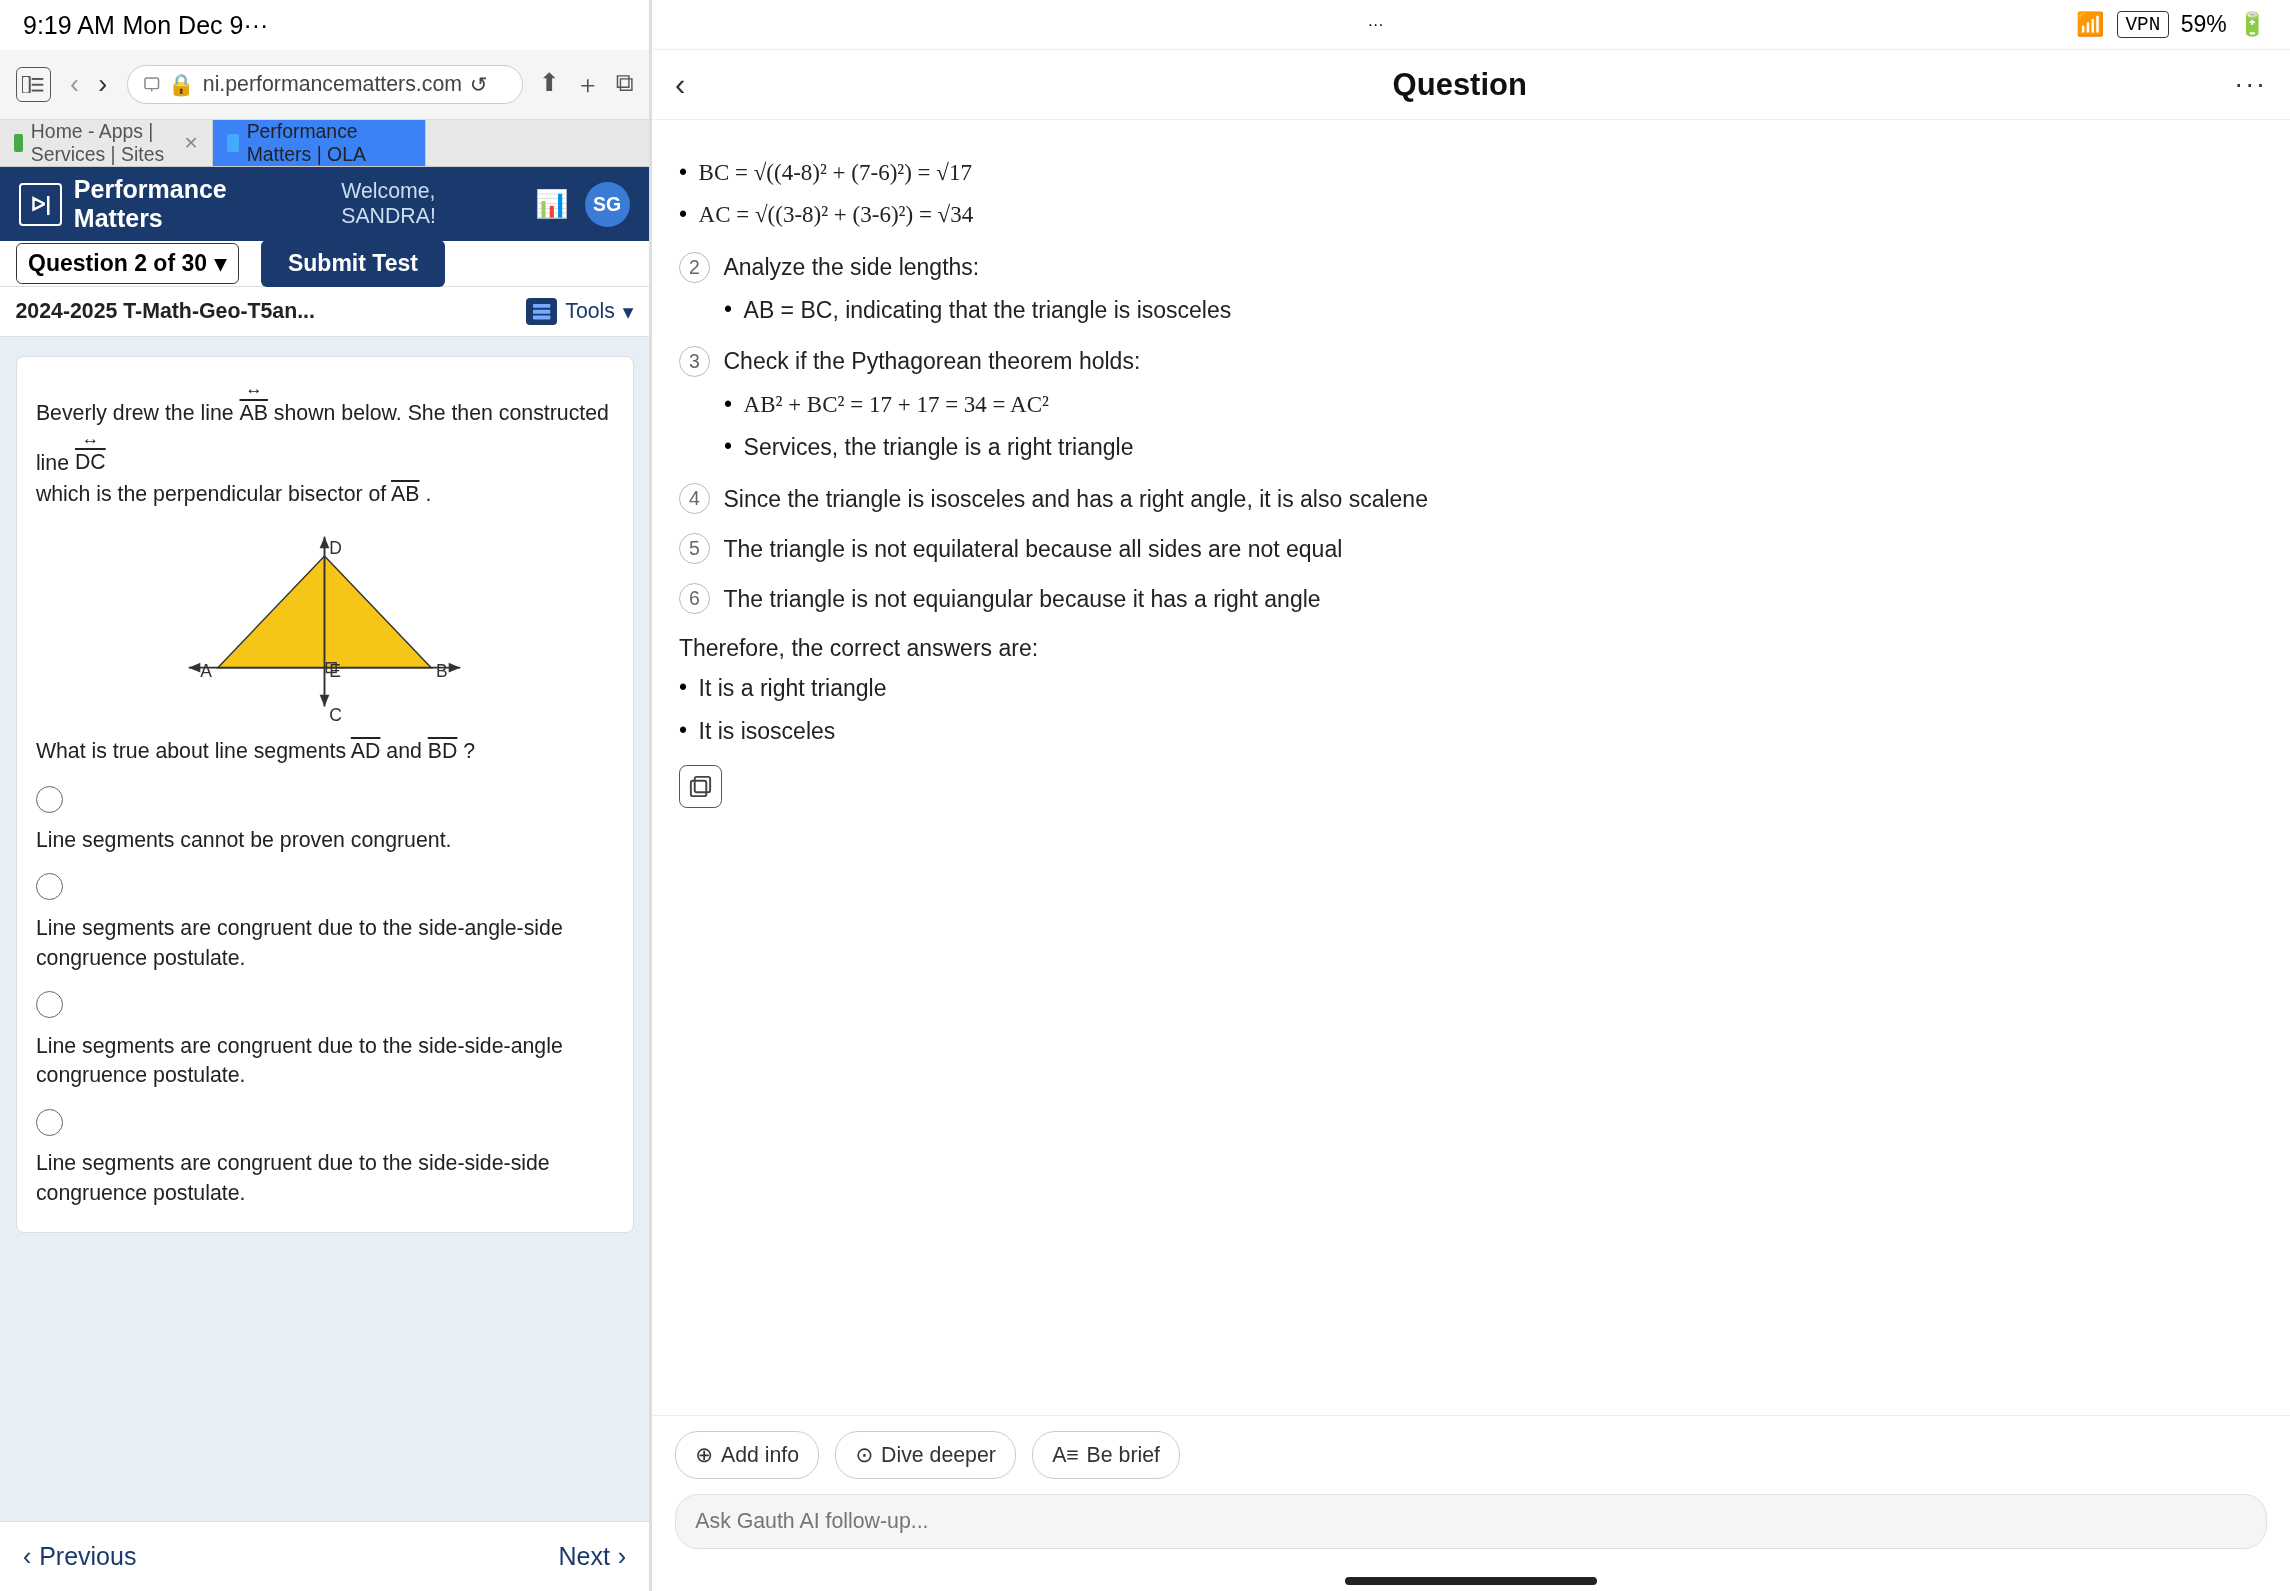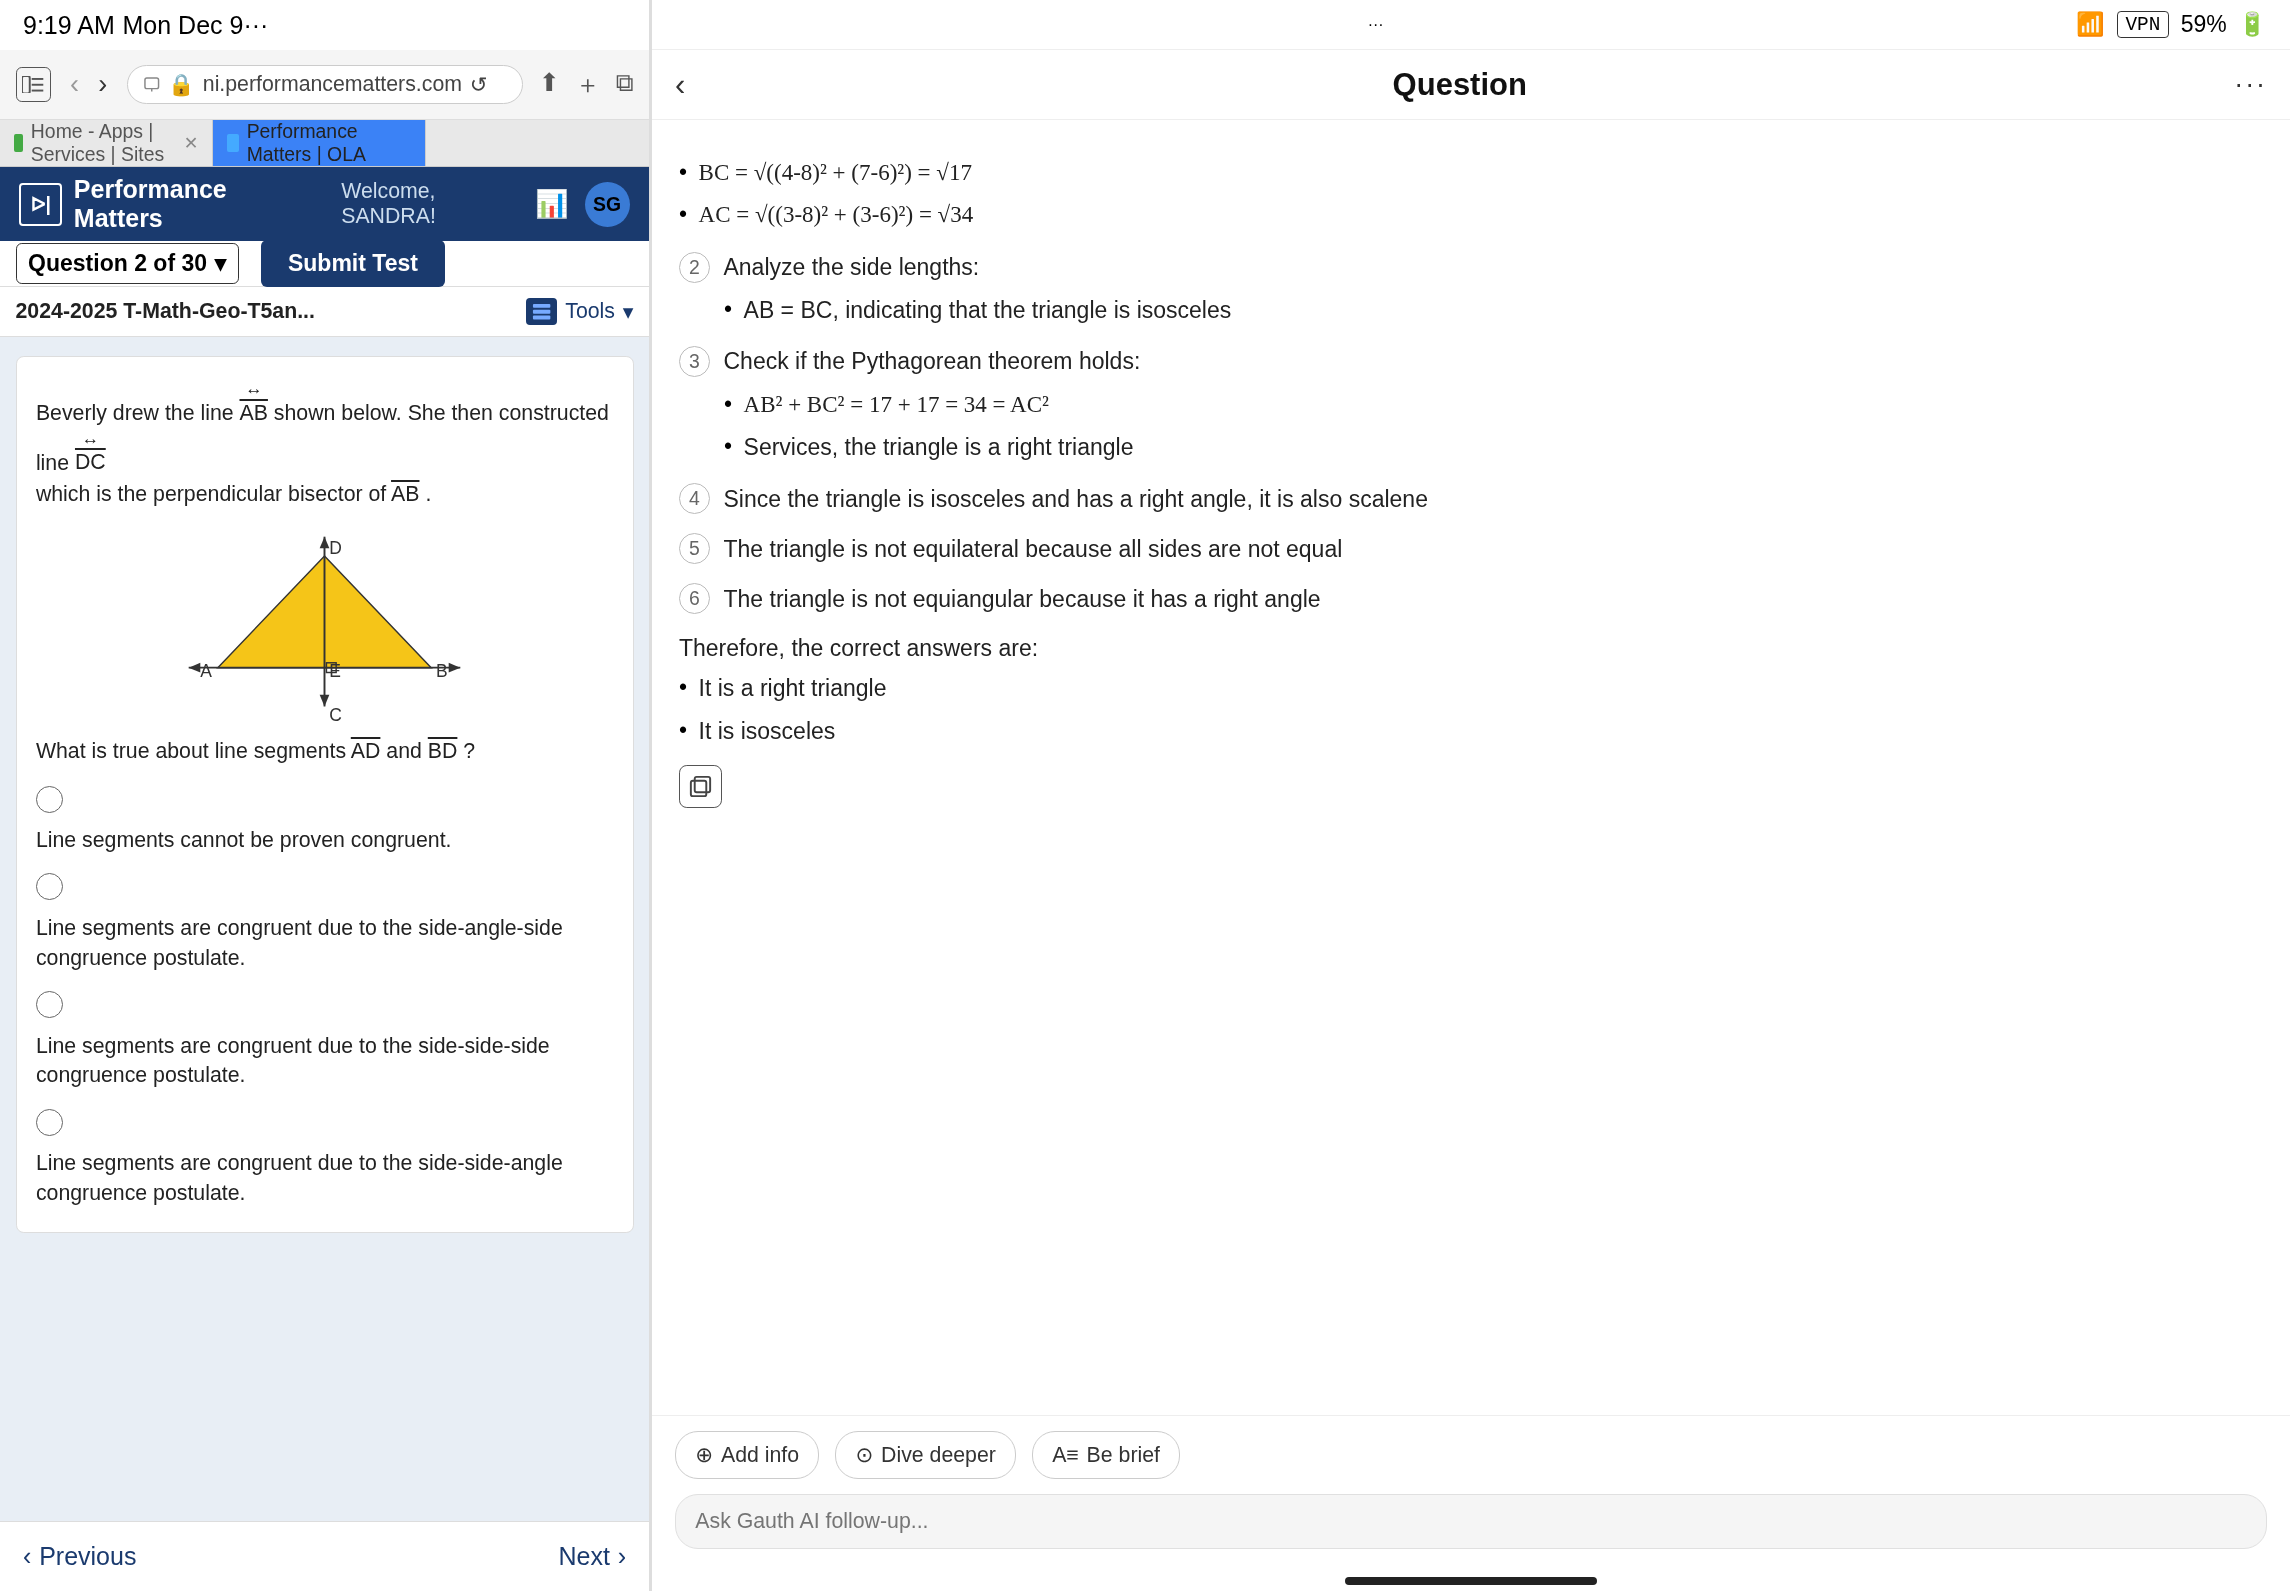--- a/index.html
+++ b/index.html
@@ -136,21 +136,21 @@
     }
     .app-name { color: #fff; font-size: 25px; font-weight: 600; }
     .welcome-text { color: #cde; font-size: 21.3px; margin-left: 7.8px; }
     .header-right { display: flex; align-items: center; gap: 15.5px; }
     .chart-icon { color: #7af; font-size: 27px; }
     .avatar {
       width: 45px; height: 45px;
       background: #3a7bd5;
       border-radius: 50%;
       display: flex; align-items: center; justify-content: center;
-      color: #000000;
+      color: #ffffff;
       font-size: 19.4px;
       font-weight: bold;
     }
 
     
     .question-nav {
       display: flex;
       align-items: center;
       padding: 9.7px 15.5px;
       gap: 22px;
@@ -609,25 +609,25 @@
           <div class="option">
             <div class="radio"></div>
             <span class="option-text">Line segments cannot be proven congruent.</span>
           </div>
           <div class="option">
             <div class="radio"></div>
             <span class="option-text">Line segments are congruent due to the side-angle-side congruence postulate.</span>
           </div>
           <div class="option">
             <div class="radio"></div>
-            <span class="option-text">Line segments are congruent due to the side-side-side congruence postulate.</span>
+            <span class="option-text">Line segments are congruent due to the side-side-angle congruence postulate.</span>
           </div>
           <div class="option">
             <div class="radio"></div>
-            <span class="option-text">Line segments are congruent due to the side-side-angle congruence postulate.</span>
+            <span class="option-text">Line segments are congruent due to the side-side-side congruence postulate.</span>
           </div>
         </div>
       </div>
     </div>
 
     <div class="nav-footer">
       <button class="nav-link">
         <span>‹</span>
         <span>Previous</span>
       </button>

